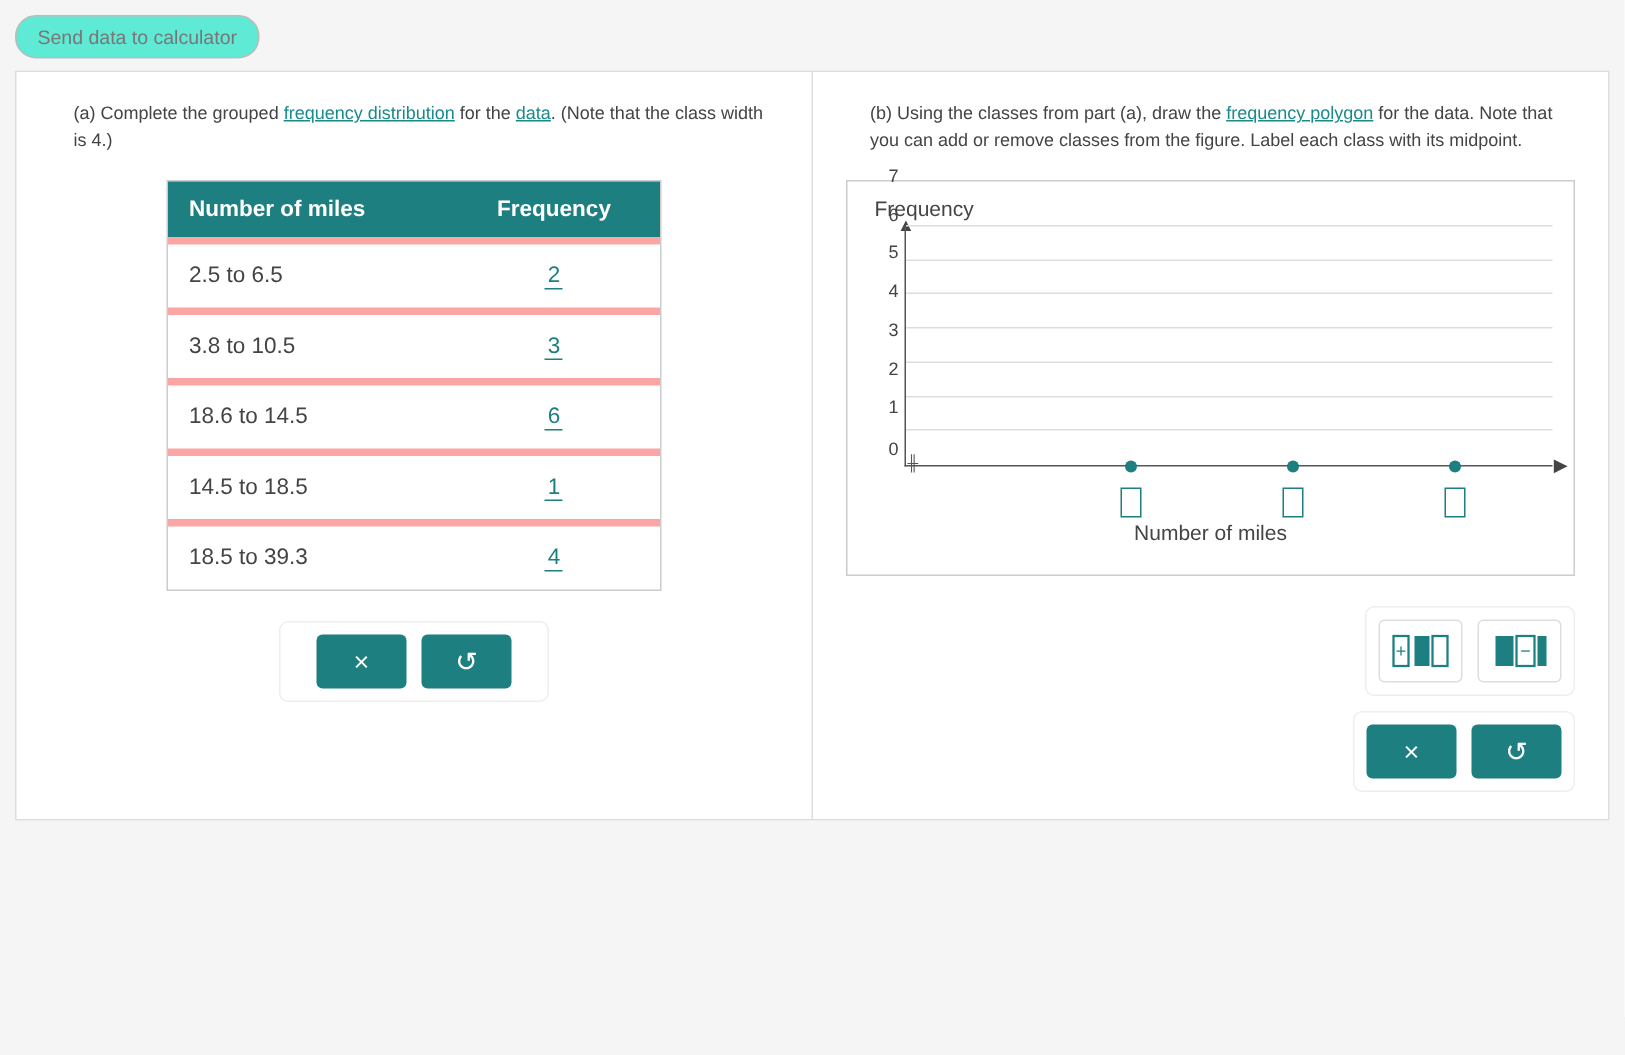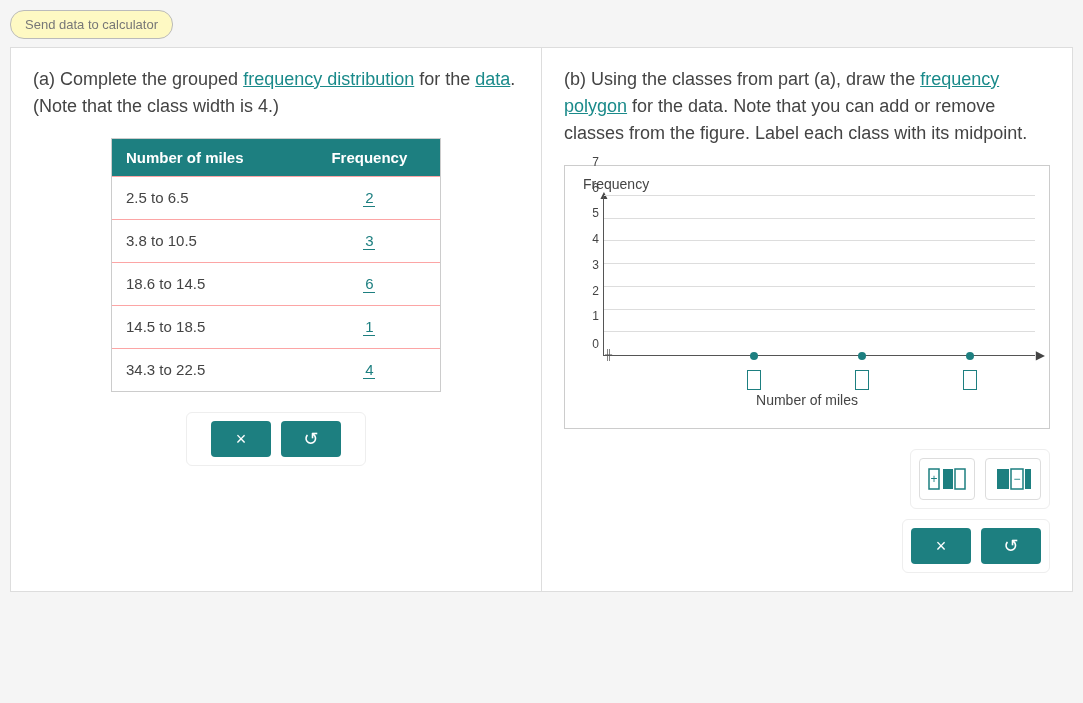--- a/index.html
+++ b/index.html
@@ -6,39 +6,39 @@
   body {
     font-family: Arial, sans-serif;
     background: #f5f5f5;
     padding: 10px;
     width: 1083px;
     color: #444;
   }
   .top-btn {
     border: 1px solid #bbb;
     border-radius: 14px;
-    background: #fef9c3;
+    background: #5eead4;
     padding: 6px 14px;
     font-size: 13px;
     color: #777;
     cursor: pointer;
     margin-bottom: 8px;
     display: inline-block;
   }
   .panels { display: flex; gap: 0; border: 1px solid #ddd; background: #fff; }
   .panel { flex: 1; padding: 18px 22px; }
   .panel-a { border-right: 1px solid #ddd; }
-  .prompt { font-size: 18px; line-height: 1.5; margin-bottom: 18px; }
+  .prompt { font-size: 12px; line-height: 1.5; margin-bottom: 18px; margin-left: 16px; }
   .link { color: #1a8a8a; text-decoration: underline; cursor: pointer; }
   .tbl { border: 1px solid #ccc; width: 330px; margin: 0 auto 20px; }
   .tbl-head { display: flex; background: #1d7f80; color: #fff; font-weight: bold; font-size: 15px; }
   .tbl-head > div { padding: 10px 14px; }
   .col-miles { flex: 1.4; }
   .col-freq { flex: 1; text-align: center; }
-  .tbl-row { display: flex; border-top: 1px solid #fca5a5; }
+  .tbl-row { display: flex; border-top: 5px solid #fca5a5; }
   .tbl-row > div { padding: 12px 14px; font-size: 15px; }
   .val-freq { color: #1d7f80; border-bottom: 1px solid #1d7f80; display: inline-block; min-width: 12px; text-align: center; }
   .btn-row { display: flex; gap: 10px; justify-content: center; background: #fff; border: 1px solid #eee; border-radius: 6px; padding: 8px; width: 180px; margin: 0 auto; }
   .btn { background: #1d7f80; color: #fff; border: none; border-radius: 4px; width: 60px; height: 36px; font-size: 18px; cursor: pointer; display: flex; align-items: center; justify-content: center; }
   .chart-box { border: 1px solid #ccc; padding: 10px 14px 20px; margin-bottom: 20px; }
   .y-label { font-size: 14px; margin-bottom: 4px; margin-left: 4px; }
   .chart-area { position: relative; height: 180px; margin-left: 24px; }
   .y-tick { position: absolute; right: 100%; font-size: 12px; transform: translateY(-50%); padding-right: 4px; }
   .grid { position: absolute; left: 0; right: 0; top: 0; bottom: 20px; border-left: 1.5px solid #555; border-bottom: 1.5px solid #555; }
   .hline { position: absolute; left: 0; right: 0; border-top: 1px solid #ddd; }
@@ -85,21 +85,21 @@
       </div>
       <div class="tbl-row">
         <div class="col-miles">18.6 to 14.5</div>
         <div class="col-freq"><span class="val-freq">6</span></div>
       </div>
       <div class="tbl-row">
         <div class="col-miles">14.5 to 18.5</div>
         <div class="col-freq"><span class="val-freq">1</span></div>
       </div>
       <div class="tbl-row">
-        <div class="col-miles">34.3 to 22.5</div>
+        <div class="col-miles">18.5 to 39.3</div>
         <div class="col-freq"><span class="val-freq">4</span></div>
       </div>
     </div>
 
     <div class="btn-row">
       <button class="btn">×</button>
       <button class="btn">↺</button>
     </div>
   </div>
 

